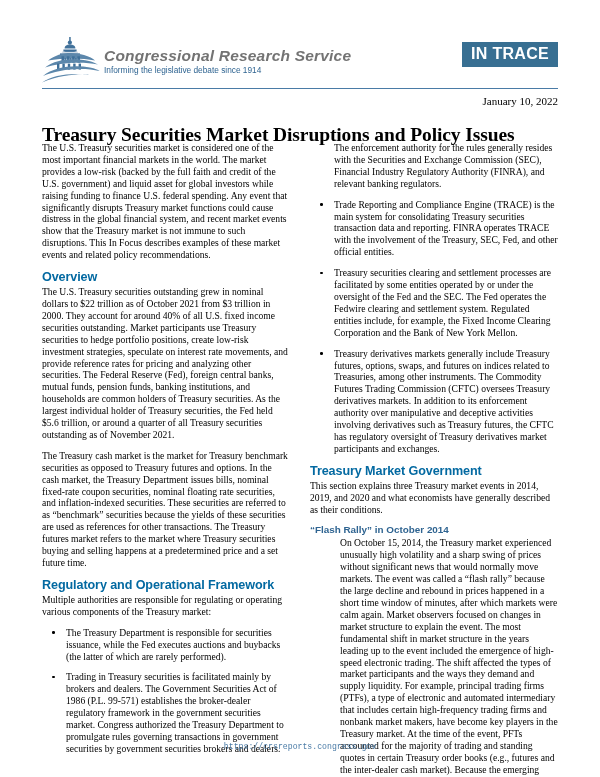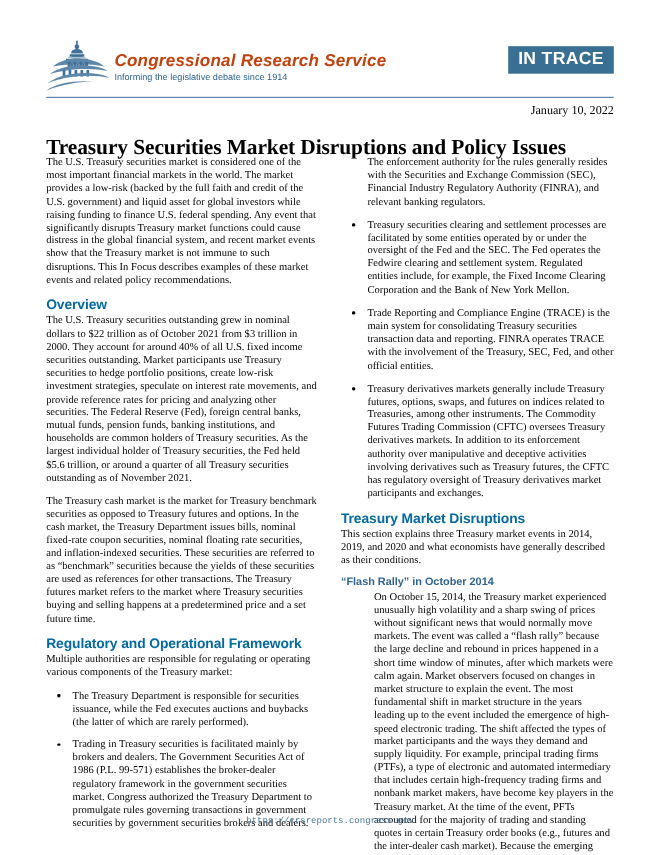--- a/index.html
+++ b/index.html
@@ -14,21 +14,21 @@
   .page { position:absolute; left:0; top:0; width:600px; height:777px; }
 
   
   .masthead { position:absolute; left:42px; top:36px; width:516px; height:50px; }
   .logo { position:absolute; left:0px; top:0px; width:58px; height:48px; }
   .wordmark { position:absolute; left:62px; top:11px; }
   .wordmark .crs-name {
     font-family:"Liberation Sans", sans-serif;
     font-weight:bold; font-style:italic;
     font-size:15.5px; letter-spacing:0.2px;
-    color:#c2410c; line-height:17px; white-space:nowrap;
+    color:#737373; line-height:17px; white-space:nowrap;
   }
   .wordmark .crs-tag {
     font-family:"Liberation Sans", sans-serif;
     font-size:8.3px; color:#2f6491;
     line-height:11px; margin-top:1px; white-space:nowrap;
   }
   .infocus {
     position:absolute; right:0px; top:6px;
     background:#386f92; color:#ffffff;
     font-family:"Liberation Sans", sans-serif;
@@ -190,33 +190,33 @@
       </li>
     </ul>
   </div>
 
   <div class="col col-right">
     <p class="cont">The enforcement authority for the rules generally resides with the Securities and Exchange Commission (SEC), Financial Industry Regulatory Authority (FINRA), and relevant banking regulators.</p>
 
     <ul class="bullets">
       <li>
         <span class="dot"></span>
+        <span>Trade Reporting and Compliance Engine (TRACE) is the main system for consolidating Treasury securities transaction data and reporting. FINRA operates TRACE with the involvement of the Treasury, SEC, Fed, and other official entities.</span>
+      </li>
+      <li>
+        <span class="dot"></span>
         <span>Treasury securities clearing and settlement processes are facilitated by some entities operated by or under the oversight of the Fed and the SEC. The Fed operates the Fedwire clearing and settlement system. Regulated entities include, for example, the Fixed Income Clearing Corporation and the Bank of New York Mellon.</span>
       </li>
       <li>
         <span class="dot"></span>
-        <span>Trade Reporting and Compliance Engine (TRACE) is the main system for consolidating Treasury securities transaction data and reporting. FINRA operates TRACE with the involvement of the Treasury, SEC, Fed, and other official entities.</span>
-      </li>
-      <li>
-        <span class="dot"></span>
         <span>Treasury derivatives markets generally include Treasury futures, options, swaps, and futures on indices related to Treasuries, among other instruments. The Commodity Futures Trading Commission (CFTC) oversees Treasury derivatives markets. In addition to its enforcement authority over manipulative and deceptive activities involving derivatives such as Treasury futures, the CFTC has regulatory oversight of Treasury derivatives market participants and exchanges.</span>
       </li>
     </ul>
 
-    <h2 class="section">Treasury Market Disruptions</h2>
+    <h2 class="section">Treasury Market Government</h2>
     <p class="body">This section explains three Treasury market events in 2014, 2019, and 2020 and what economists have generally described as their conditions.</p>
 
     <h3 class="subsection">“Flash Rally” in October 2014</h3>
     <p class="body tight">On October 15, 2014, the Treasury market experienced unusually high volatility and a sharp swing of prices without significant news that would normally move markets. The event was called a “flash rally” because the large decline and rebound in prices happened in a short time window of minutes, after which markets were calm again. Market observers focused on changes in market structure to explain the event. The most fundamental shift in market structure in the years leading up to the event included the emergence of high-speed electronic trading. The shift affected the types of market participants and the ways they demand and supply liquidity. For example, principal trading firms (PTFs), a type of electronic and automated intermediary that includes certain high-frequency trading firms and nonbank market makers, have become key players in the Treasury market. At the time of the event, PFTs accounted for the majority of trading and standing quotes in certain Treasury order books (e.g., futures and the inter-dealer cash market). Because the emerging intermediaries, such as PTFs, may not have the same</p>
   </div>
 
   <div class="footer">https://crsreports.congress.gov</div>
 
 </div>
 

